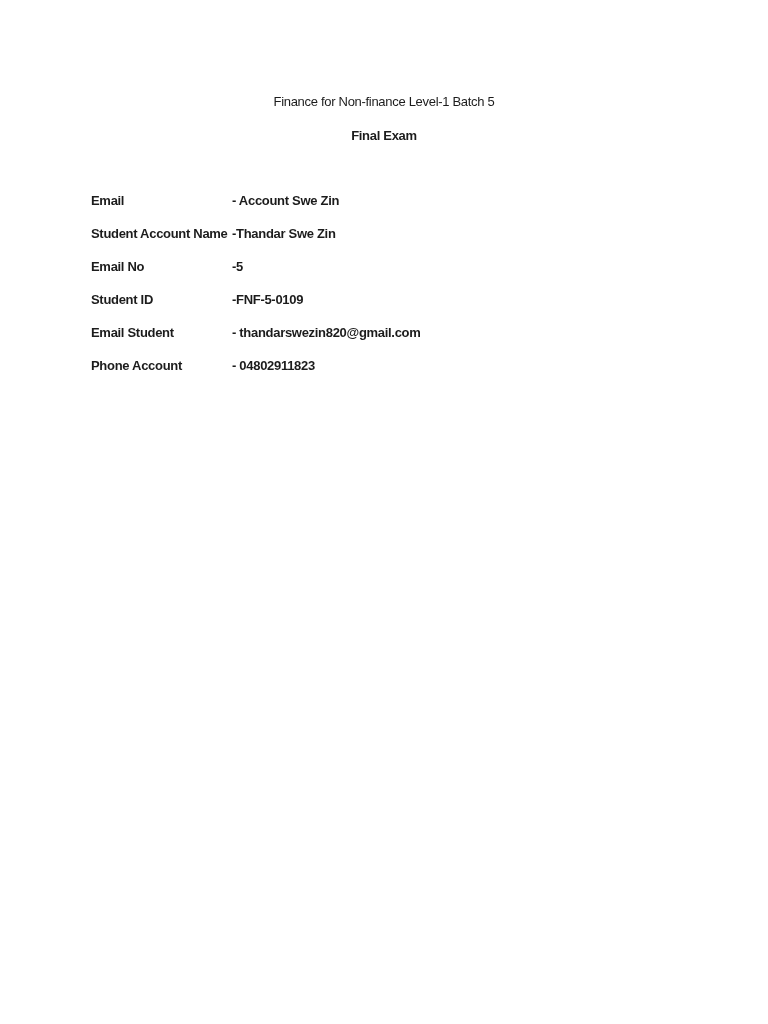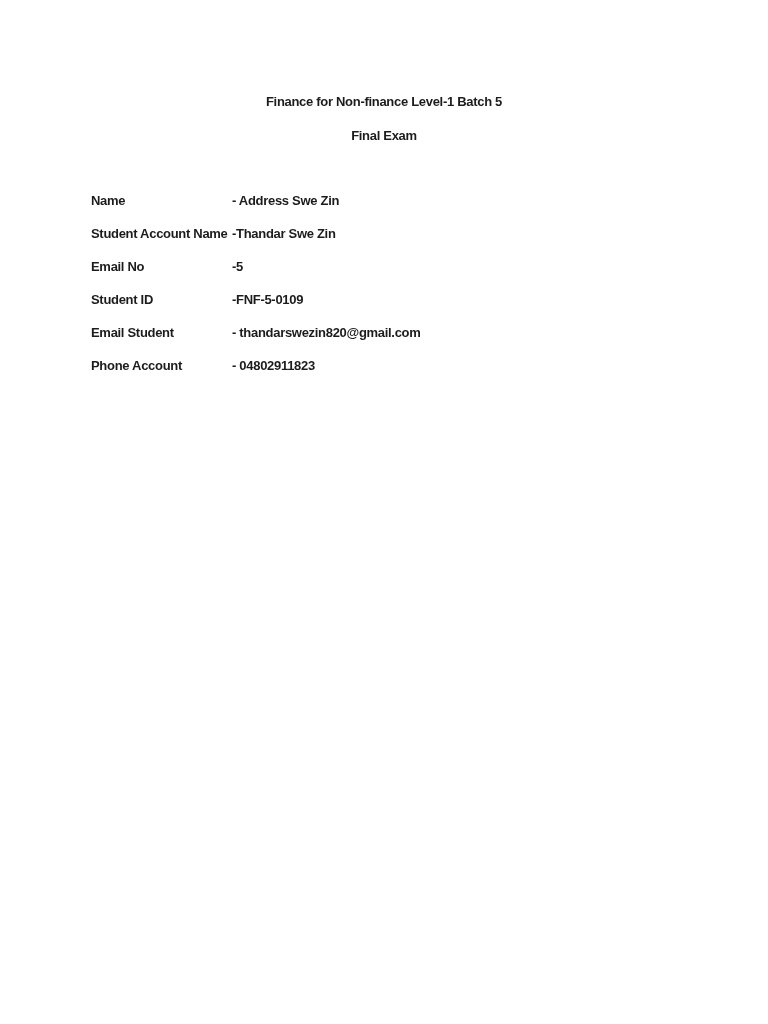--- a/index.html
+++ b/index.html
@@ -19,21 +19,21 @@
   }
   .doc-title {
     position: absolute;
     top: 94px;
     left: 0;
     width: 100%;
     text-align: center;
     font-size: 13px;
     letter-spacing: -0.3px;
     margin: 0;
-    font-weight: 700;
+    font-weight: 400;
   }
   .doc-subtitle {
     position: absolute;
     top: 128px;
     left: 0;
     width: 100%;
     text-align: center;
     font-size: 13px;
     letter-spacing: -0.3px;
     margin: 0;
@@ -63,22 +63,22 @@
 </style>
 </head>
 <body>
 
 <main class="doc-page">
   <h1 class="doc-title">Finance for Non-finance Level-1 Batch 5</h1>
   <h2 class="doc-subtitle">Final Exam</h2>
 
   <section class="fields">
     <div class="field-row">
-      <span class="field-label">Name</span>
-      <span class="field-value">- Address Swe Zin</span>
+      <span class="field-label">Email</span>
+      <span class="field-value">- Account Swe Zin</span>
     </div>
     <div class="field-row">
       <span class="field-label">Student Account Name</span>
       <span class="field-value">-Thandar Swe Zin</span>
     </div>
     <div class="field-row">
       <span class="field-label">Email No</span>
       <span class="field-value">-5</span>
     </div>
     <div class="field-row">

